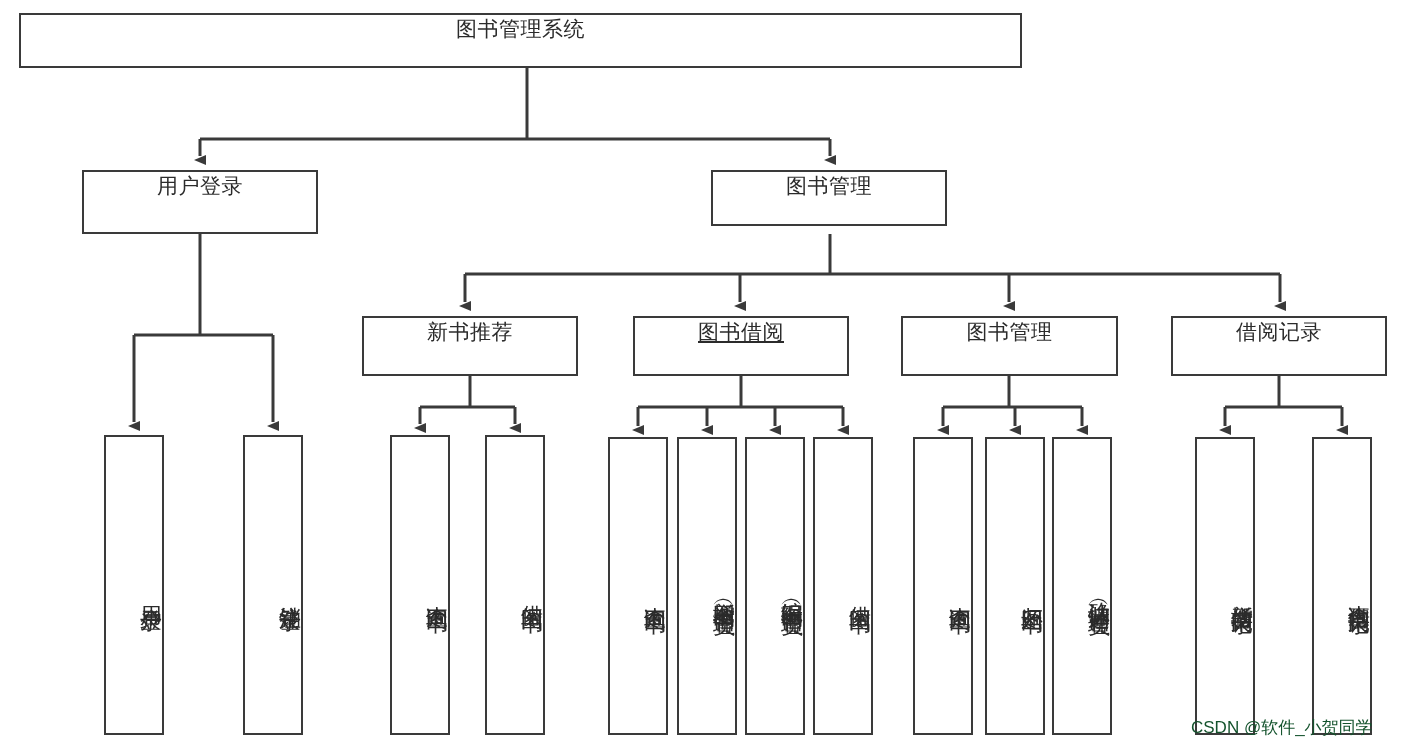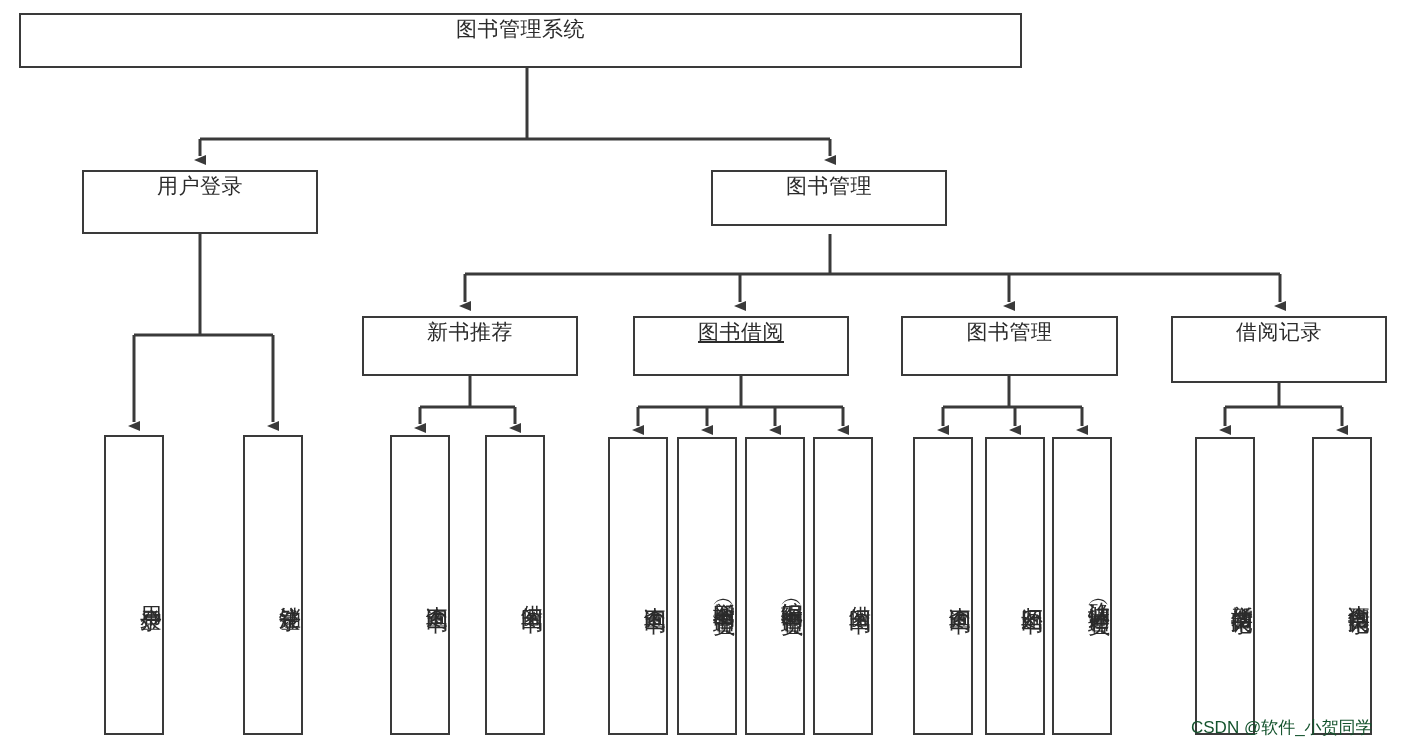--- a/index.html
+++ b/index.html
@@ -133,21 +133,21 @@
 
   <div class="node node-h" style="left:362px; top:316px; width:216px; height:60px;">
     <span>新书推荐</span>
   </div>
   <div class="node node-h" style="left:633px; top:316px; width:216px; height:60px;text-decoration:underline;">
     <span>图书借阅</span>
   </div>
   <div class="node node-h" style="left:901px; top:316px; width:217px; height:60px;">
     <span>图书管理</span>
   </div>
-  <div class="node node-h" style="left:1171px; top:316px; width:216px; height:67px;">
+  <div class="node node-h" style="left:1171px; top:316px; width:216px; height:60px;">
     <span>借阅记录</span>
   </div>
 
   <div class="node node-v" style="left:104px; top:435px; width:60px; height:300px;">
     <span class="vlabel">用户登录</span>
   </div>
   <div class="node node-v" style="left:243px; top:435px; width:60px; height:300px;">
     <span class="vlabel">注销登录</span>
   </div>
   <div class="node node-v" style="left:390px; top:435px; width:60px; height:300px;">

